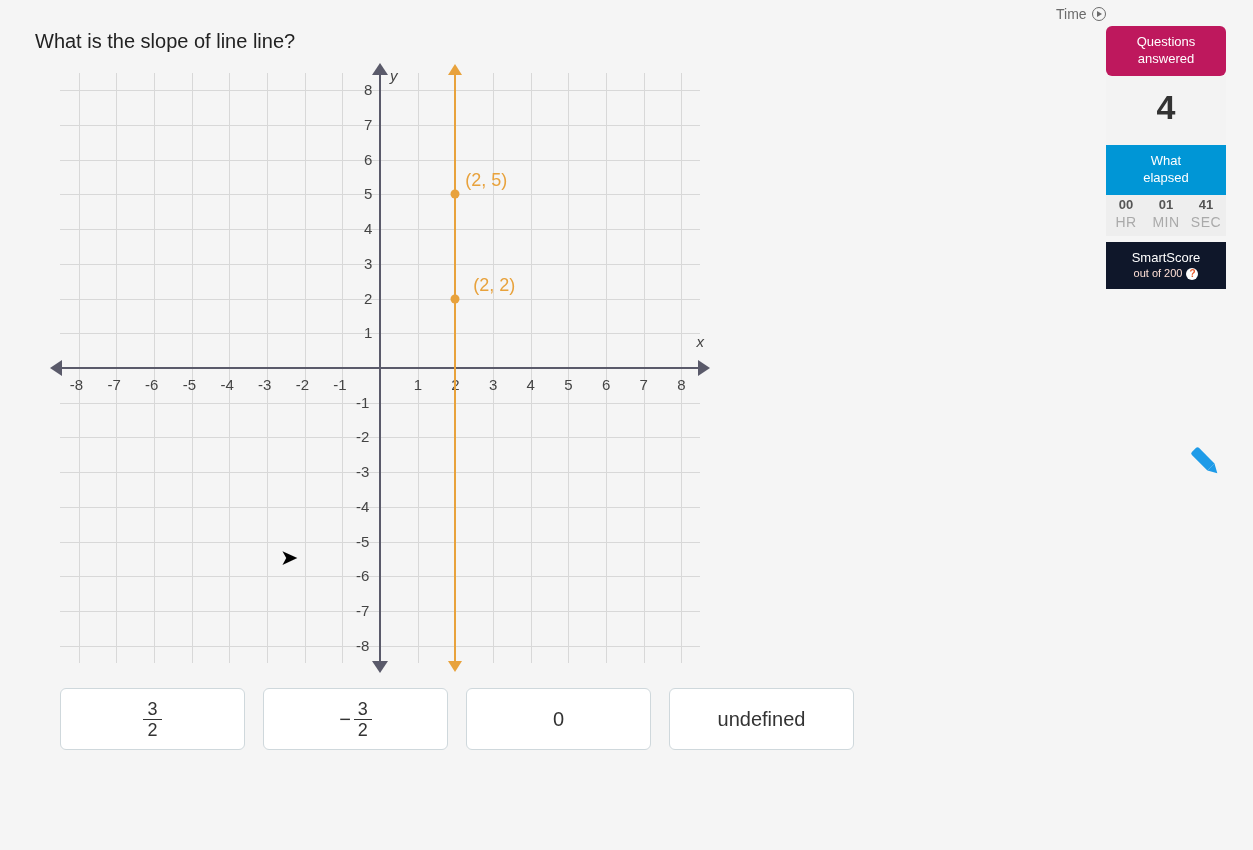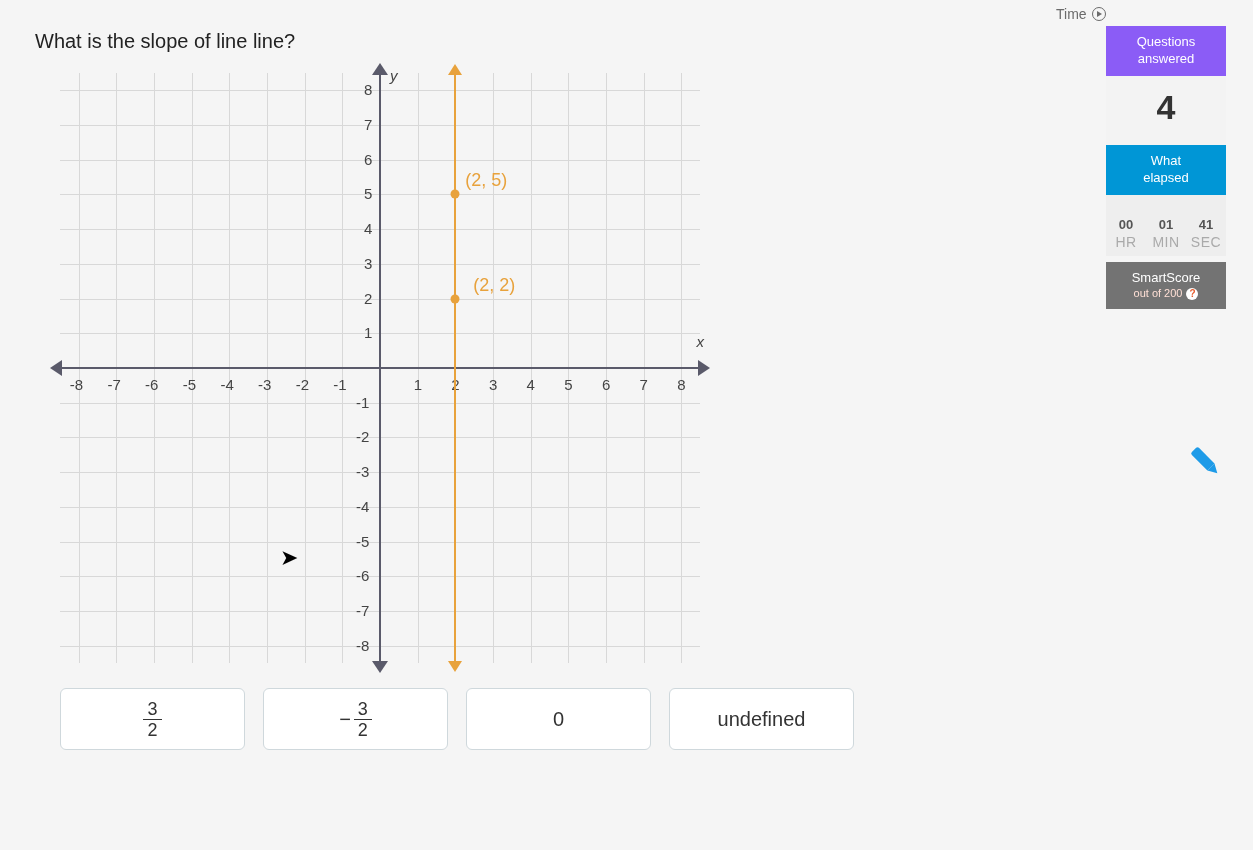--- a/index.html
+++ b/index.html
@@ -66,26 +66,26 @@
   .frac .stack .d { padding-top:1px;}
   .sidebar {
     position:absolute; right:12px; top:6px; width:150px;
     display:flex; flex-direction:column; align-items:center;
   }
   .video-link { align-self:flex-start; margin-left:-35px; margin-bottom:4px; font-size:14px; color:#6b6b6b; display:flex; align-items:center; gap:5px; cursor:pointer;}
   .video-link .circ { width:14px; height:14px; border:1.5px solid #6b6b6b; border-radius:50%; display:flex; align-items:center; justify-content:center;}
   .video-link .tri { width:0;height:0;border-top:3px solid transparent;border-bottom:3px solid transparent;border-left:5px solid #6b6b6b; margin-left:1px;}
   .card { width:120px; text-align:center; }
   .card-h { color:#fff; font-size:13px; padding:8px 4px; line-height:1.3;}
-  .green { background:#8b5cf6;}
+  .green { background:#be185d;border-radius:6px;}
   .blue { background:#0096d6;}
-  .orange { background:#737373;}
+  .orange { background:#0f172a;}
   .bignum { font-size:34px; font-weight:bold; color:#333; padding:12px 0 18px; background:#f3f3f3;}
   .time-row { display:flex; background:#eeeeee;}
-  .time-cell { flex:1; padding:22px 0 2px; font-size:13px; color:#555; font-weight:bold;}
+  .time-cell { flex:1; padding:2px 0 2px; font-size:13px; color:#555; font-weight:bold;}
   .time-lbl-row { display:flex; background:#eeeeee; padding-bottom:6px;}
   .time-lbl { flex:1; font-size:14px; color:#aaa; letter-spacing:0.5px;}
   .ss-sub { font-size:11px; color:#ffe0d6; display:flex; align-items:center; justify-content:center; gap:4px;}
   .qmark { width:12px;height:12px;border-radius:50%;background:#fff;color:#e65c2e;font-size:10px;font-weight:bold;display:flex;align-items:center;justify-content:center;}
   .pencil-wrap { position:absolute; right:30px; top:445px; }
   .pencil { width:34px; height:34px; transform:rotate(45deg);}
   .pencil .body { width:24px; height:10px; background:#1e9be8; position:absolute; top:12px; left:0; border-radius:2px 0 0 2px;}
   .pencil .tip { width:0;height:0;border-top:5px solid transparent;border-bottom:5px solid transparent;border-left:9px solid #1e9be8;position:absolute;top:12px;left:24px;}
   .cursor { position:absolute; left:280px; top:545px; font-size:22px; color:#000; pointer-events:none;}
 </style>

